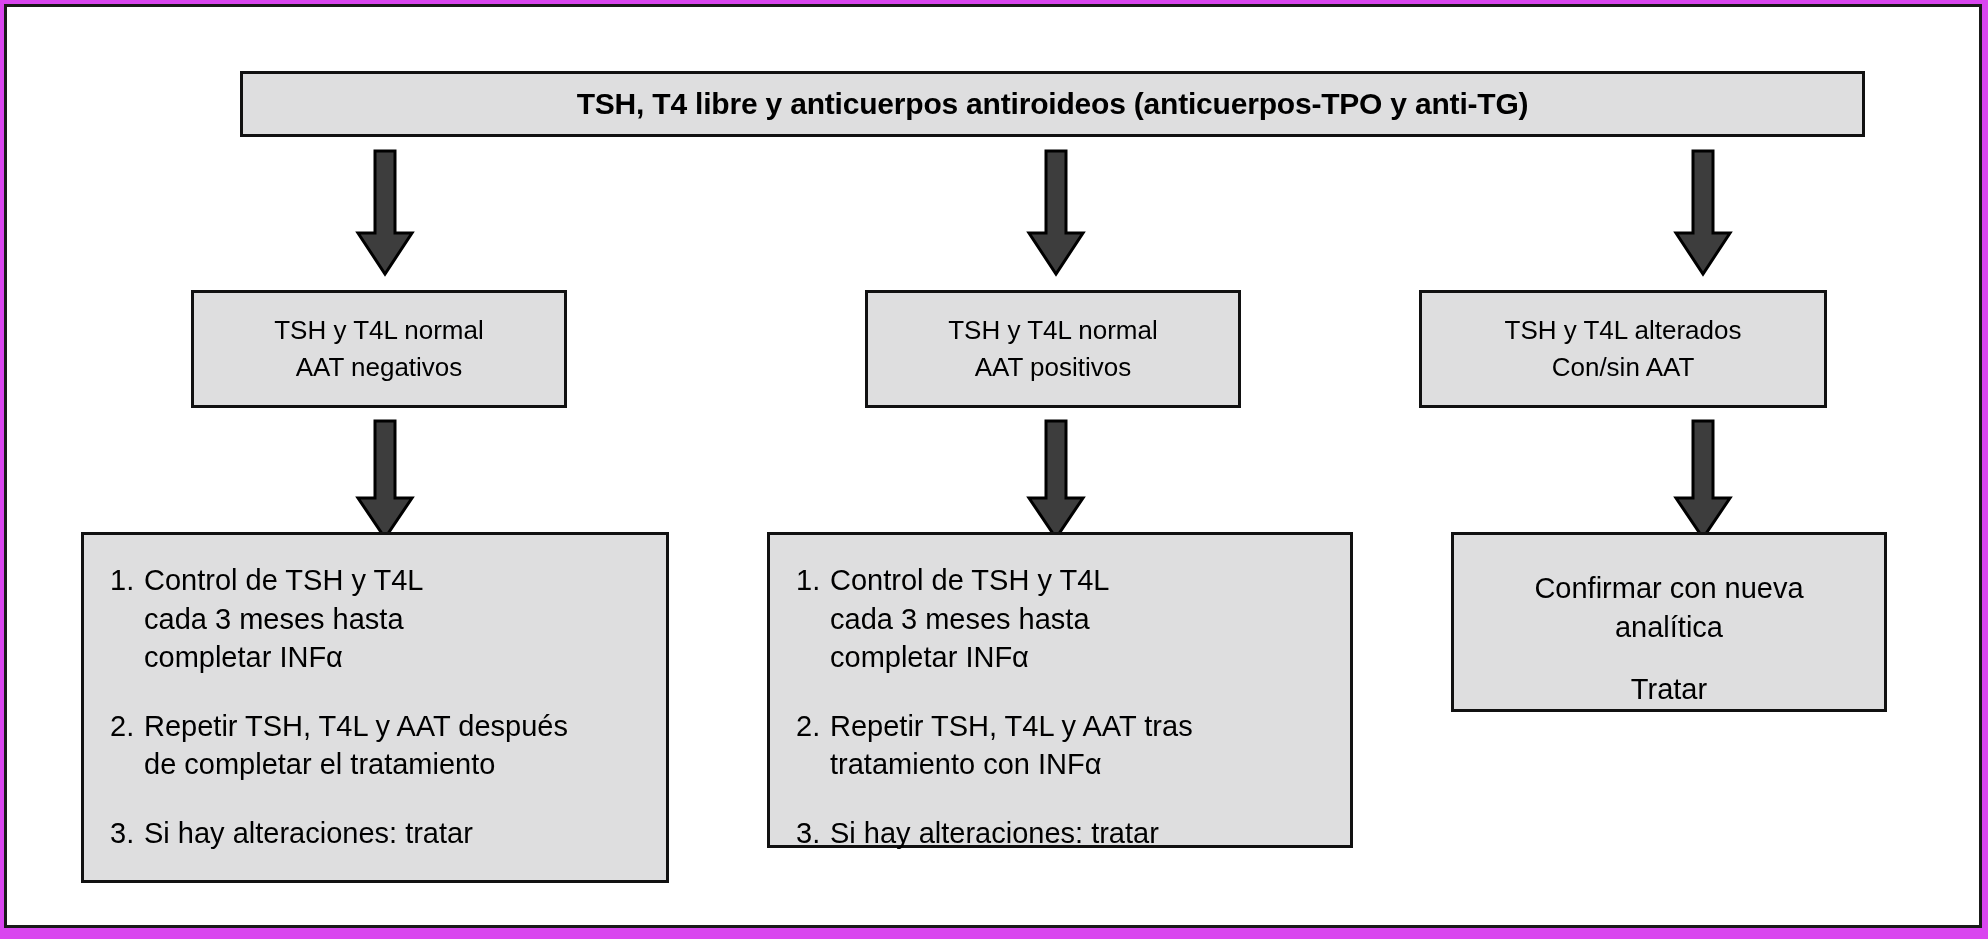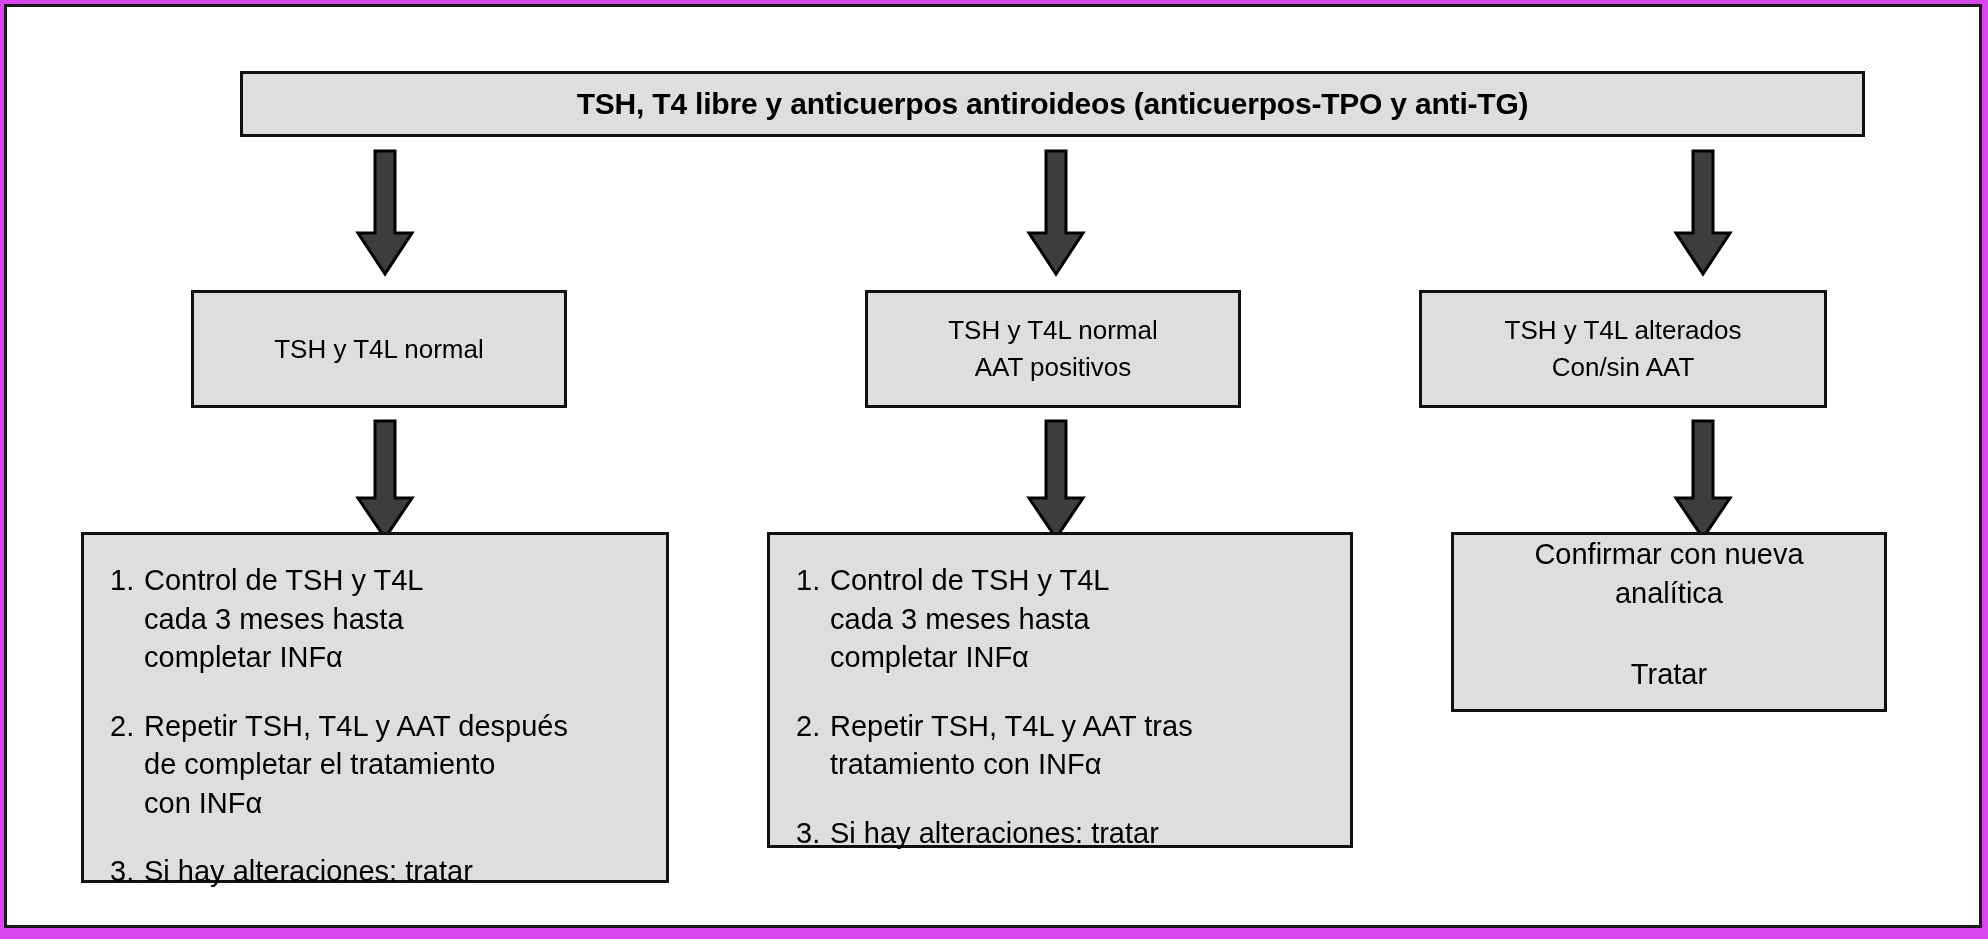--- a/index.html
+++ b/index.html
@@ -71,20 +71,21 @@
     text-align: left;
   }
   .item-body {
     flex: 1 1 auto;
   }
   .item-body .line { display: block; white-space: nowrap; }
   .plain-box {
     font-size: 29px;
     line-height: 1.34;
     justify-content: flex-start;
+    padding-top: 34px;
     align-items: center;
     text-align: center;
   }
   .plain-box .line { display: block; }
   .plain-box .gap { height: 42px; }
   
   .arrow {
     position: absolute;
   }
   .arrow svg { display: block; }
@@ -110,20 +111,21 @@
       </svg>
     </div>
     <div class="arrow" style="left:1666px; top:142px;">
       <svg width="60" height="128" viewBox="0 0 60 128">
         <polygon points="20,2 40,2 40,84 57,84 30,125 3,84 20,84" fill="#3d3d3d" stroke="#000000" stroke-width="3" stroke-linejoin="miter"></polygon>
       </svg>
     </div>
 
     <div class="box center-text cond-box" style="left:184px; top:283px; width:376px; height:118px;">
       <span class="line">TSH y  T4L normal</span>
+      <span class="line">AAT negativos</span>
     </div>
 
     <div class="box center-text cond-box" style="left:858px; top:283px; width:376px; height:118px;">
       <span class="line">TSH y  T4L normal</span>
       <span class="line">AAT positivos</span>
     </div>
 
     <div class="box center-text cond-box" style="left:1412px; top:283px; width:408px; height:118px;">
       <span class="line">TSH y  T4L alterados</span>
       <span class="line">Con/sin AAT</span>
@@ -154,21 +156,20 @@
           <span class="line">cada 3 meses hasta</span>
           <span class="line">completar INFα</span>
         </span>
       </div>
 
       <div class="item">
         <span class="item-num">2.</span>
         <span class="item-body">
           <span class="line">Repetir TSH, T4L y AAT después</span>
           <span class="line">de completar el tratamiento</span>
-          <span class="line">con INFα</span>
         </span>
       </div>
 
       <div class="item">
         <span class="item-num">3.</span>
         <span class="item-body">
           <span class="line">Si hay alteraciones: tratar</span>
         </span>
       </div>
     </div>

